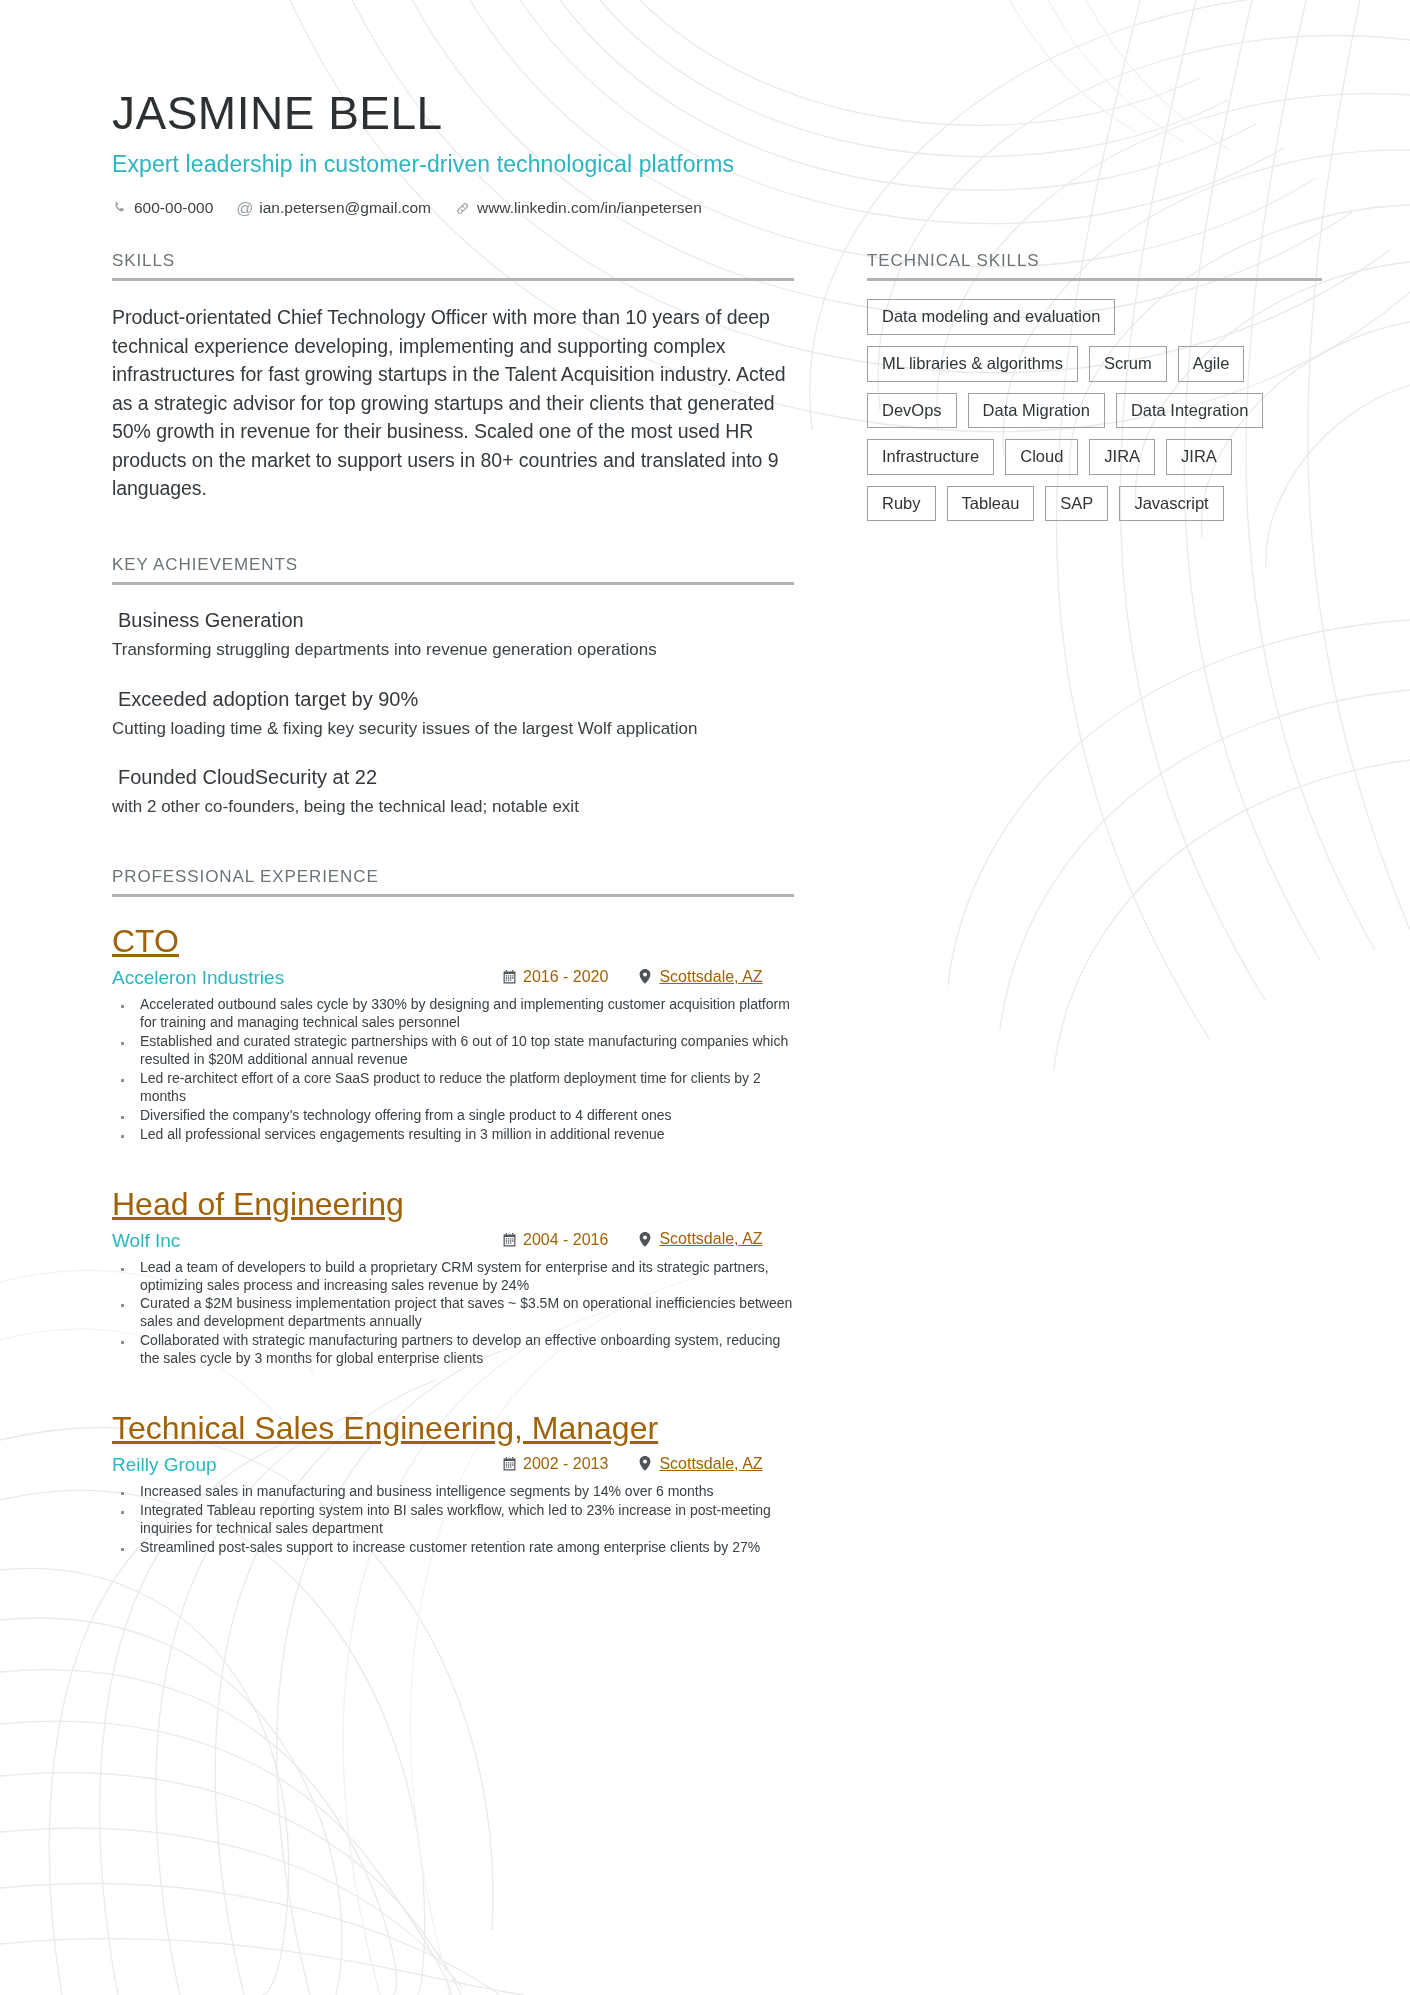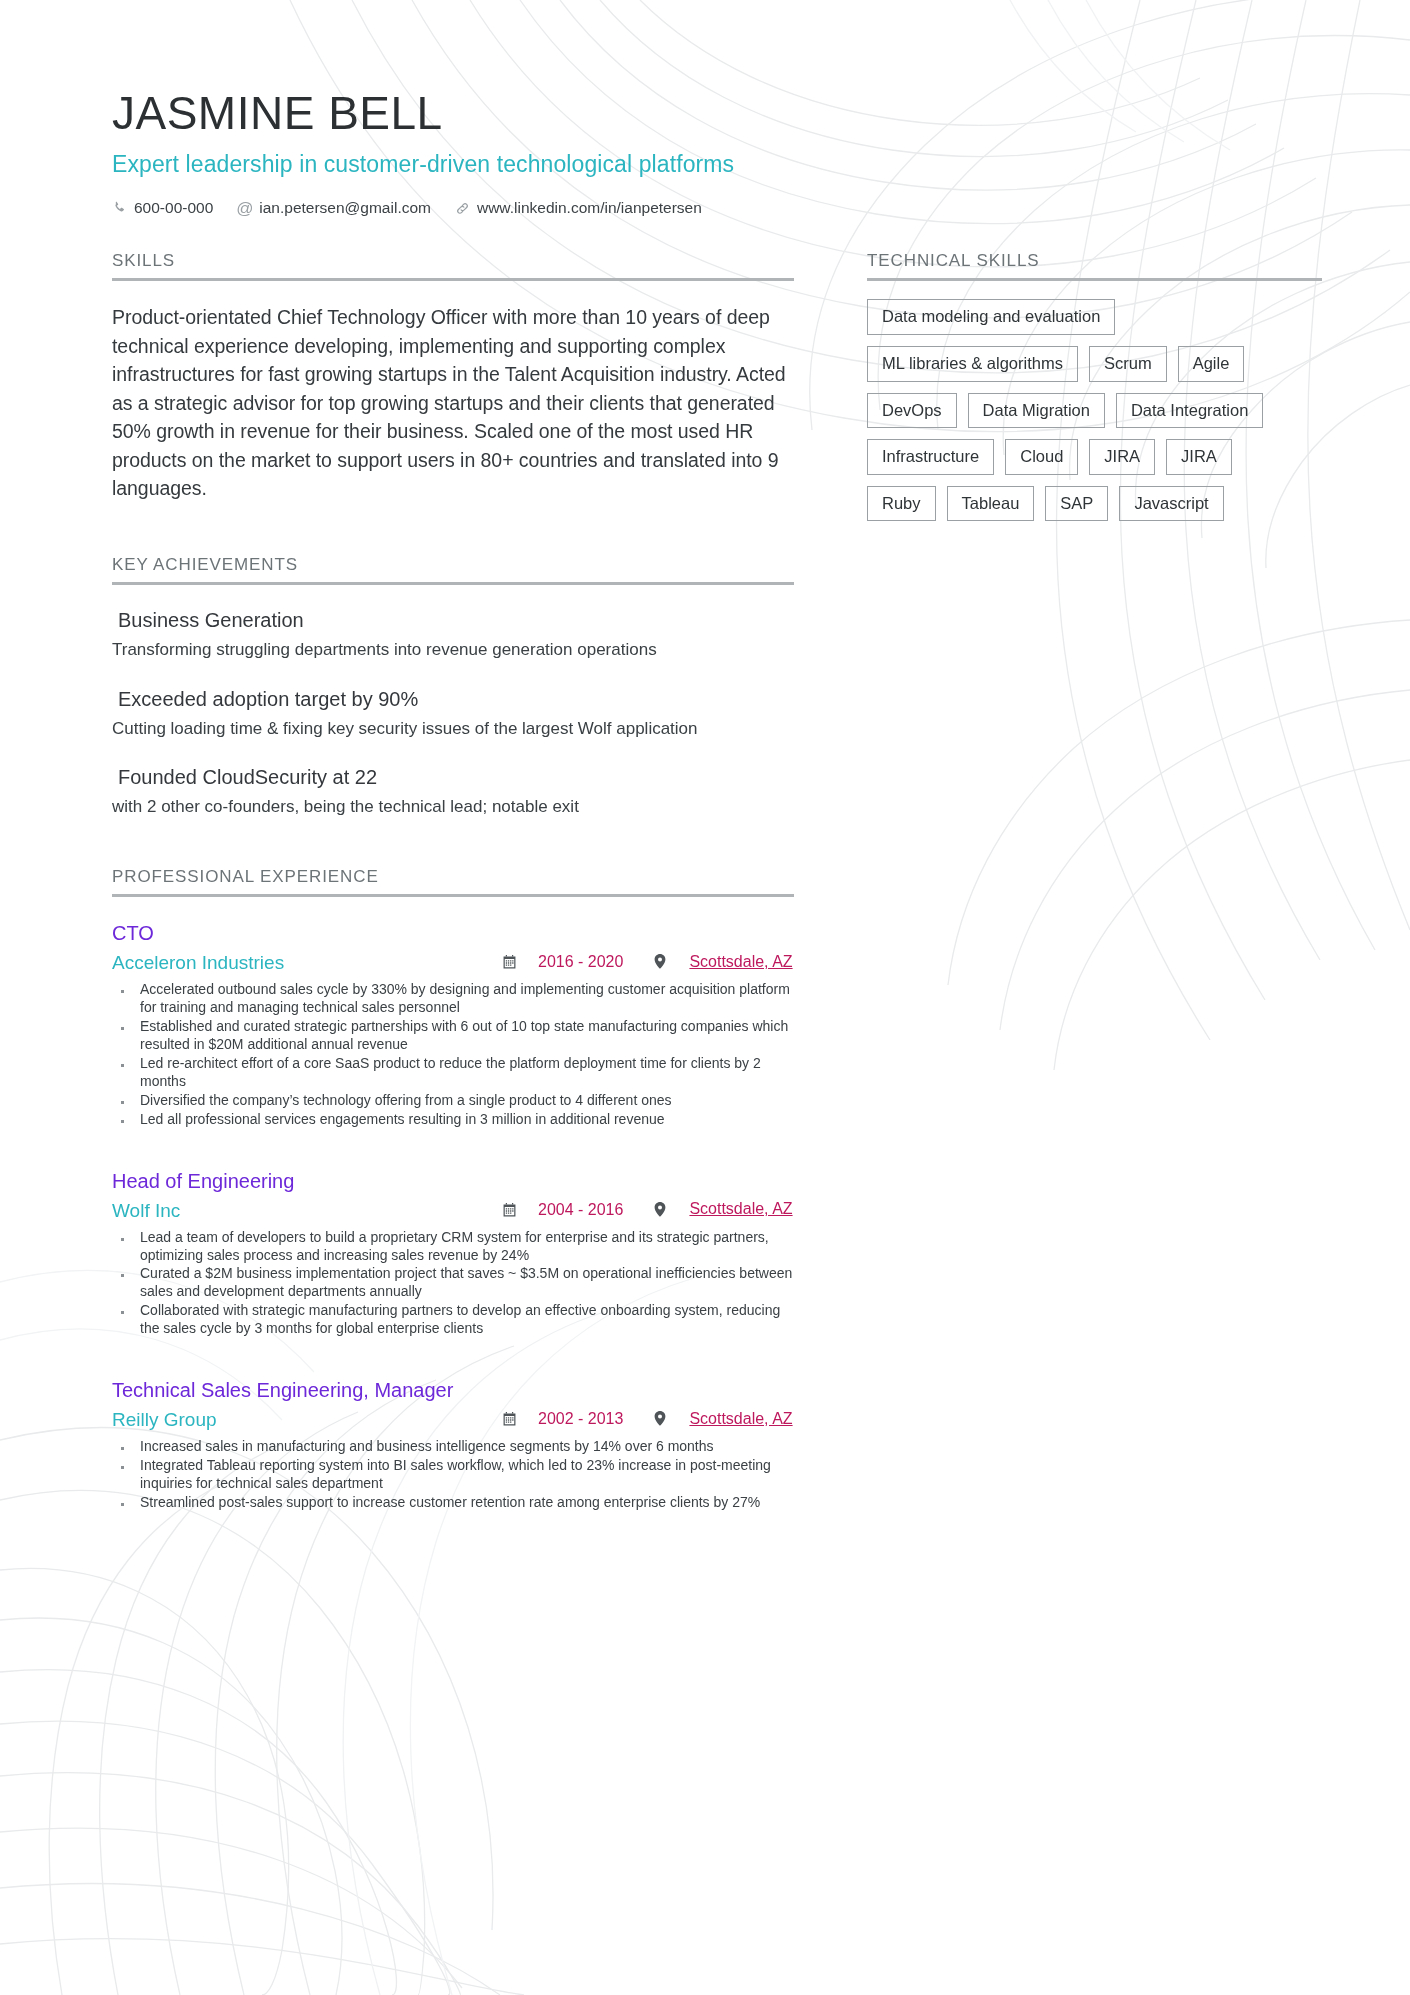--- a/index.html
+++ b/index.html
@@ -142,42 +142,43 @@
     font-size: 17px;
     color: #3a4044;
     line-height: 1.35;
   }
 
   
   .exp-block { margin-top: 24px; }
   .exp-item { margin-bottom: 40px; }
   .exp-item:last-child { margin-bottom: 0; }
   .exp-role {
-    font-size: 20px;
+    font-size: 32px;
     font-weight: 400;
-    color: #6d28d9;
+    color: #a16207;
     line-height: 1.25;
+    text-decoration: underline;
   }
   .exp-meta {
     margin-top: 6px;
     display: flex;
     align-items: baseline;
     font-size: 18px;
   }
   .exp-company {
     color: #2bb5c0;
     font-size: 19px;
     flex: none;
     width: 390px;
   }
   .exp-dates, .exp-loc {
     display: inline-flex;
     align-items: center;
-    gap: 22px;
-    color: #be185d;
+    gap: 7px;
+    color: #a16207;
     font-size: 16px;
     white-space: nowrap;
   }
   .exp-loc { margin-left: 30px; text-decoration: underline; }
   .meta-icon {
     display: inline-flex;
     align-items: center;
     justify-content: center;
     width: 14px;
     height: 15px;

